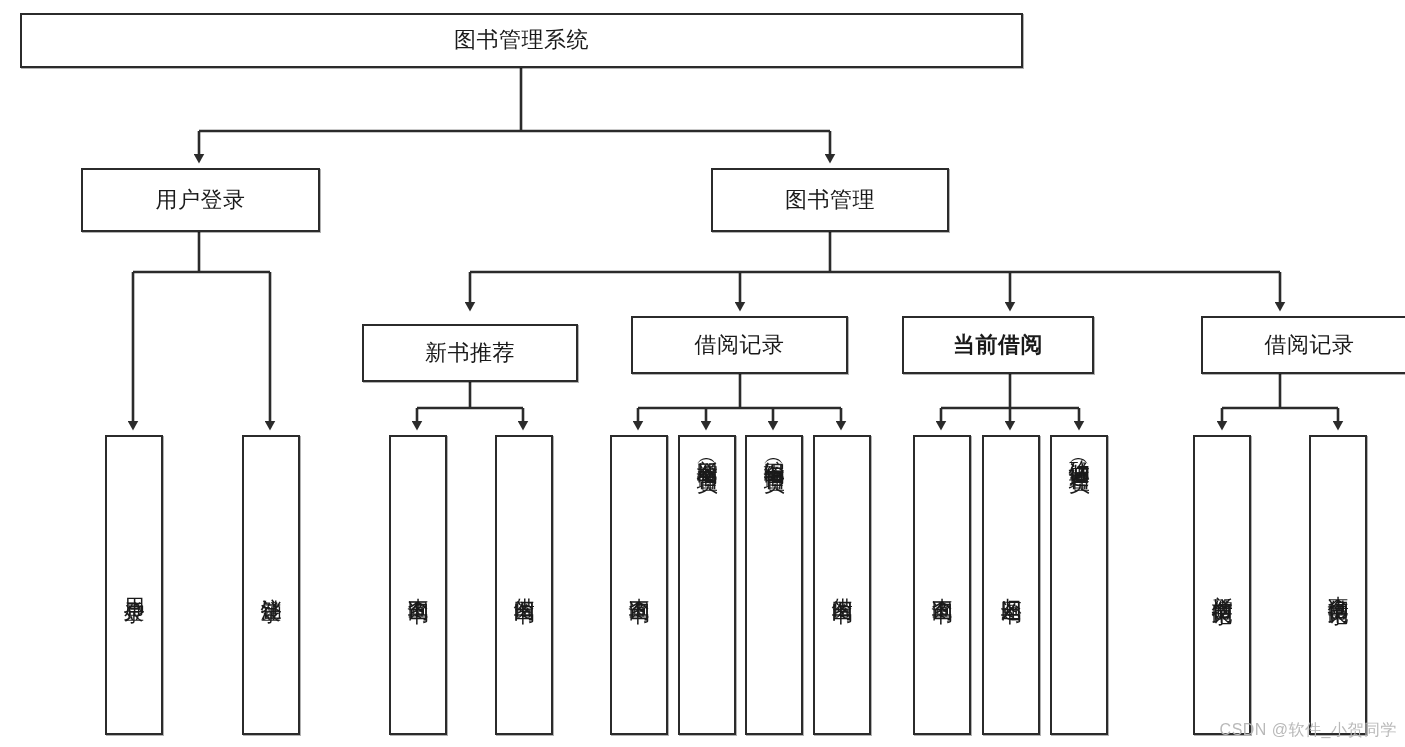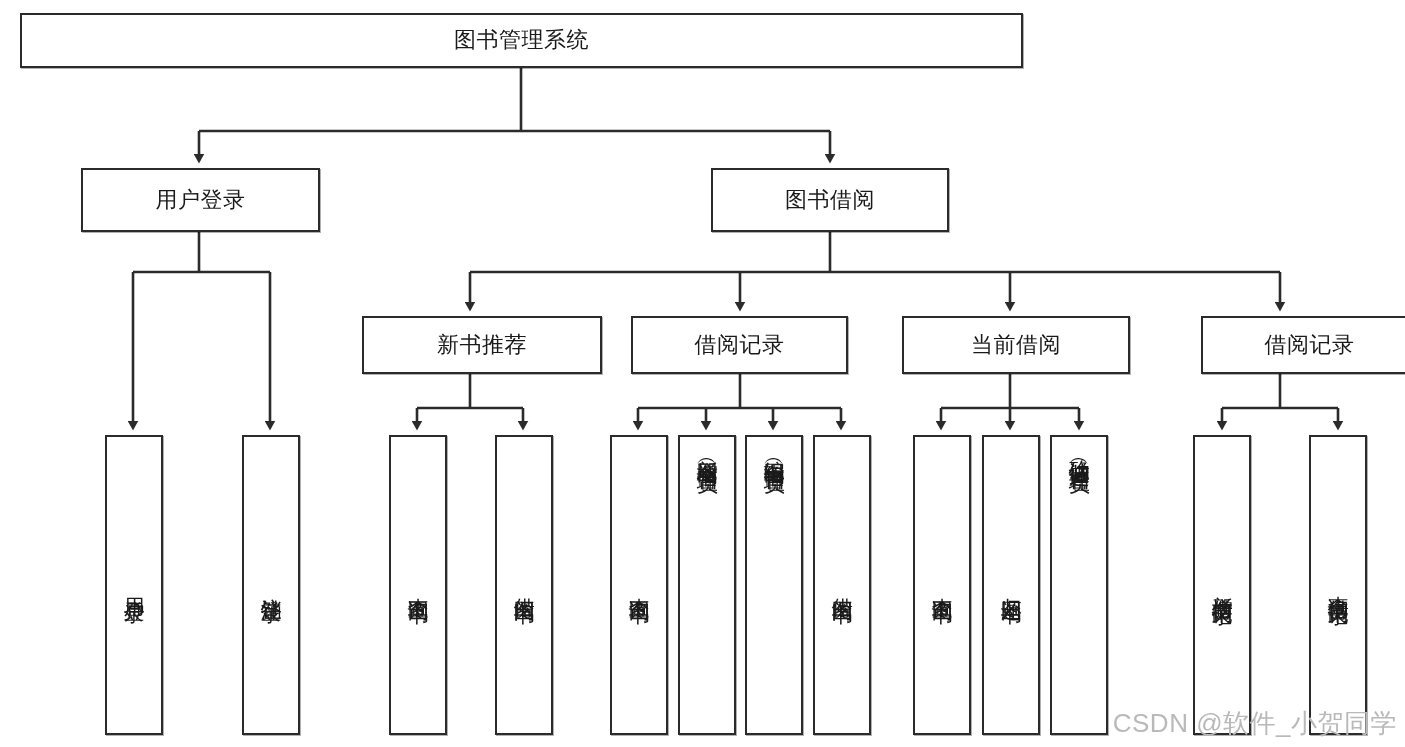--- a/index.html
+++ b/index.html
@@ -65,21 +65,21 @@
     position: absolute;
     left: 0; top: 0;
     width: 1405px;
     height: 747px;
     pointer-events: none;
   }
   .watermark {
     position: absolute;
     right: 8px;
     bottom: 6px;
-    font-size: 26px;
+    font-size: 16px;
     color: #b9b9b9;
     letter-spacing: 0.5px;
     user-select: none;
     white-space: nowrap;
   }
 </style>
 </head>
 <body>
 
 <div id="diagram-root">
@@ -138,30 +138,30 @@
   </svg>
 
   <div class="node-box" style="left:20px; top:13px; width:1003px; height:55px;">
     <div class="node-label-h">图书管理系统</div>
   </div>
 
   <div class="node-box" style="left:81px; top:168px; width:239px; height:64px;">
     <div class="node-label-h">用户登录</div>
   </div>
   <div class="node-box" style="left:711px; top:168px; width:238px; height:64px;">
-    <div class="node-label-h">图书借阅</div>
-  </div>
-
-  <div class="node-box" style="left:362px; top:316px; width:240px; height:58px;padding-left:20px;">
+    <div class="node-label-h">图书管理</div>
+  </div>
+
+  <div class="node-box" style="left:362px; top:324px; width:216px; height:58px;padding-left:20px;">
     <div class="node-label-h">新书推荐</div>
   </div>
   <div class="node-box" style="left:631px; top:316px; width:217px; height:58px;">
     <div class="node-label-h">借阅记录</div>
   </div>
-  <div class="node-box" style="left:902px; top:316px; width:228px; height:58px;">
+  <div class="node-box" style="left:902px; top:316px; width:192px; height:58px;font-weight:bold;">
     <div class="node-label-h">当前借阅</div>
   </div>
   <div class="node-box" style="left:1171px; top:316px; width:217px; height:58px;margin-left:30px;">
     <div class="node-label-h">借阅记录</div>
   </div>
 
   <div class="node-box" style="left:105px; top:435px; width:58px; height:300px;">
     <div class="node-label-v">
       <span>用户登录</span>
     </div>

